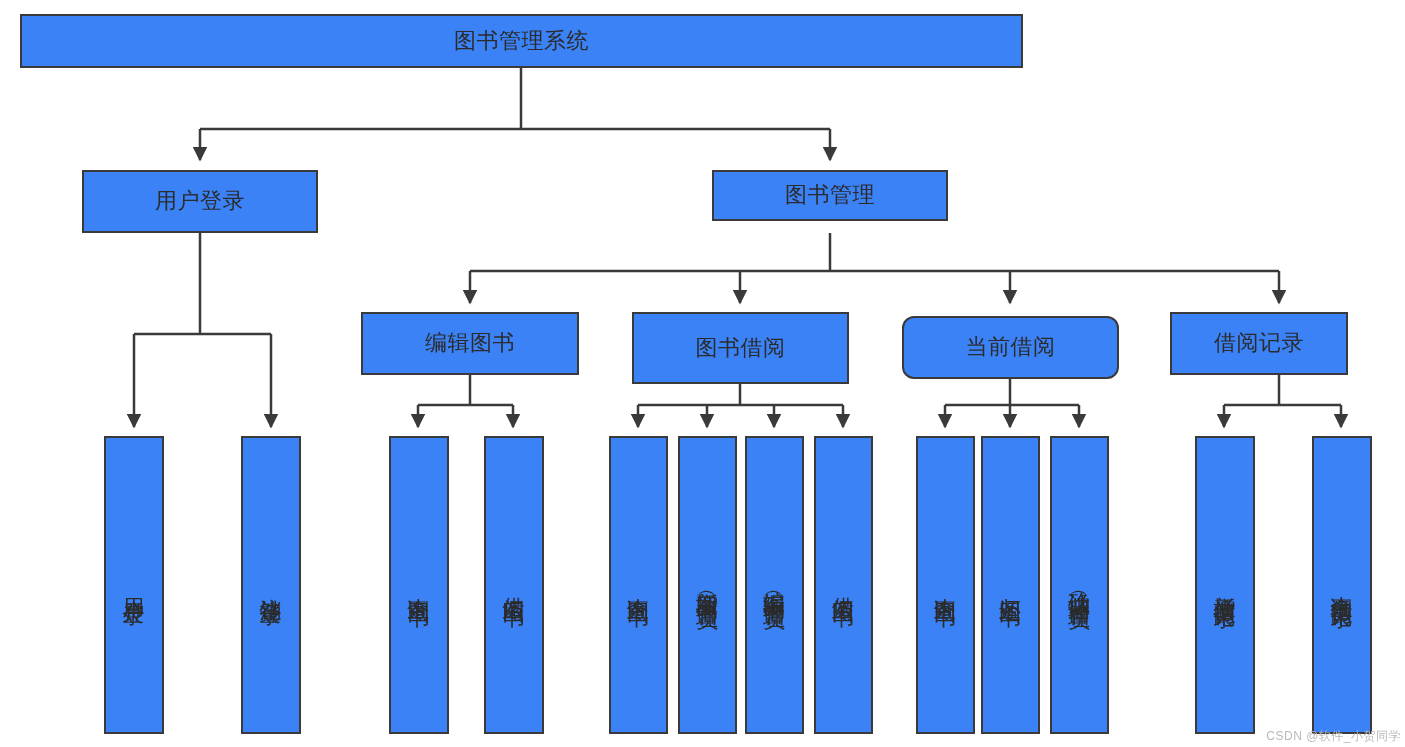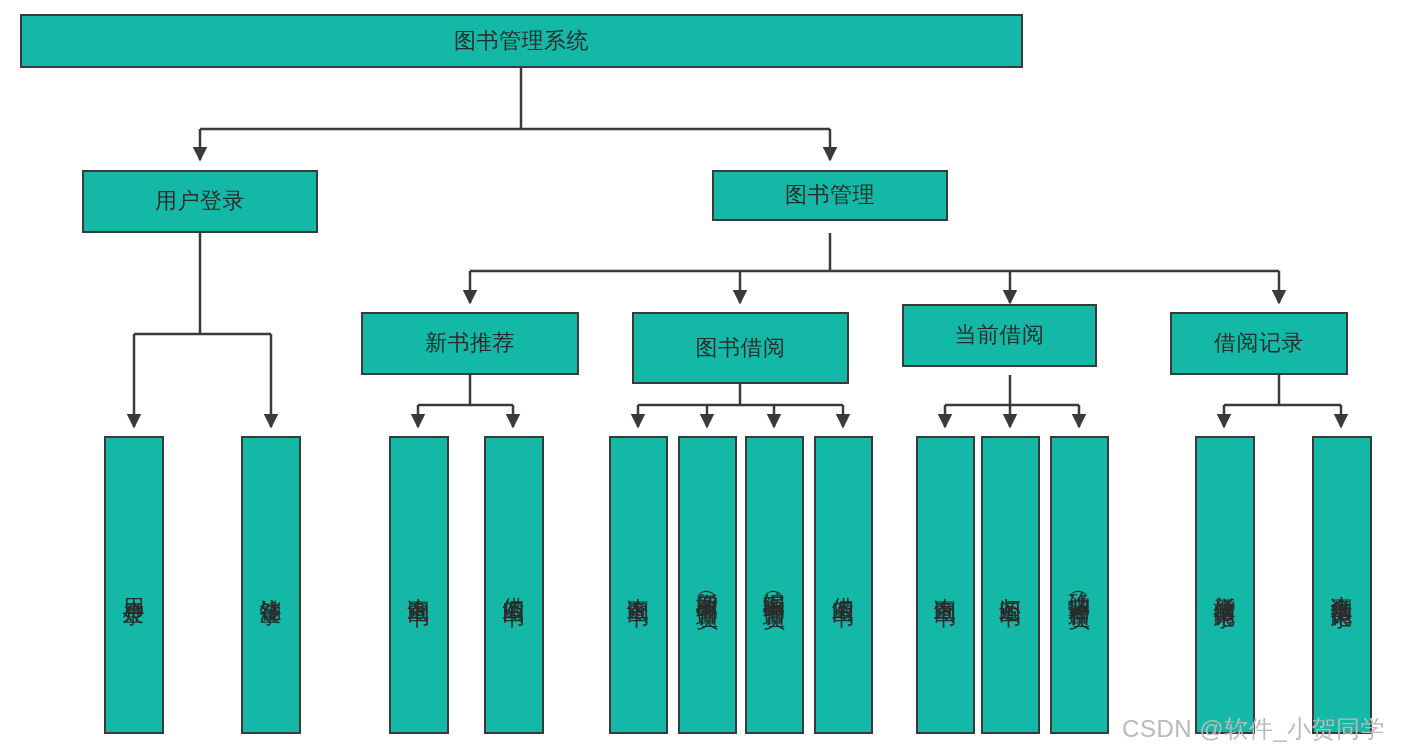--- a/index.html
+++ b/index.html
@@ -20,21 +20,21 @@
     left: 0;
     top: 0;
     width: 1405px;
     height: 747px;
     pointer-events: none;
   }
   .node {
     position: absolute;
     box-sizing: border-box;
     border: 2.5px solid #3a3a3a;
-    background: #14b8a6;
+    background: #3b82f6;
     color: #2b2b2b;
     display: flex;
     align-items: center;
     justify-content: center;
     text-align: center;
     z-index: 2;
   }
   .node-label {
     display: block;
     line-height: 1.12;
@@ -52,23 +52,23 @@
     writing-mode: vertical-rl;
     text-orientation: upright;
     font-size: 22px;
     line-height: 1.32;
     letter-spacing: 2.5px;
     white-space: nowrap;
     max-height: 286px;
   }
   .watermark {
     position: absolute;
-    right: 20px;
+    right: 4px;
     bottom: 2px;
-    font-size: 24px;
+    font-size: 12px;
     color: #b9b9b9;
     white-space: nowrap;
     z-index: 5;
     letter-spacing: 0.5px;
   }
 </style>
 </head>
 <body>
 
 <div id="canvas">
@@ -129,28 +129,28 @@
 
   <div class="node horizontal" style="left:82px; top:170px; width:236px; height:63px;">
     <span class="node-label">用户登录</span>
   </div>
 
   <div class="node horizontal" style="left:712px; top:170px; width:236px; height:51px;">
     <span class="node-label">图书管理</span>
   </div>
 
   <div class="node horizontal" style="left:361px; top:312px; width:218px; height:63px;">
-    <span class="node-label">新书推荐</span>
+    <span class="node-label">编辑图书</span>
   </div>
 
   <div class="node horizontal" style="left:632px; top:312px; width:217px; height:72px;">
     <span class="node-label">图书借阅</span>
   </div>
 
-  <div class="node horizontal" style="left:902px; top:304px; width:195px; height:63px;">
+  <div class="node horizontal" style="left:902px; top:316px; width:217px; height:63px;border-radius:12px;">
     <span class="node-label">当前借阅</span>
   </div>
 
   <div class="node horizontal" style="left:1170px; top:312px; width:178px; height:63px;">
     <span class="node-label">借阅记录</span>
   </div>
 
   <div class="node vertical" style="left:104px; top:436px; width:60px; height:298px;">
     <span class="node-label">用户登录</span>
   </div>

